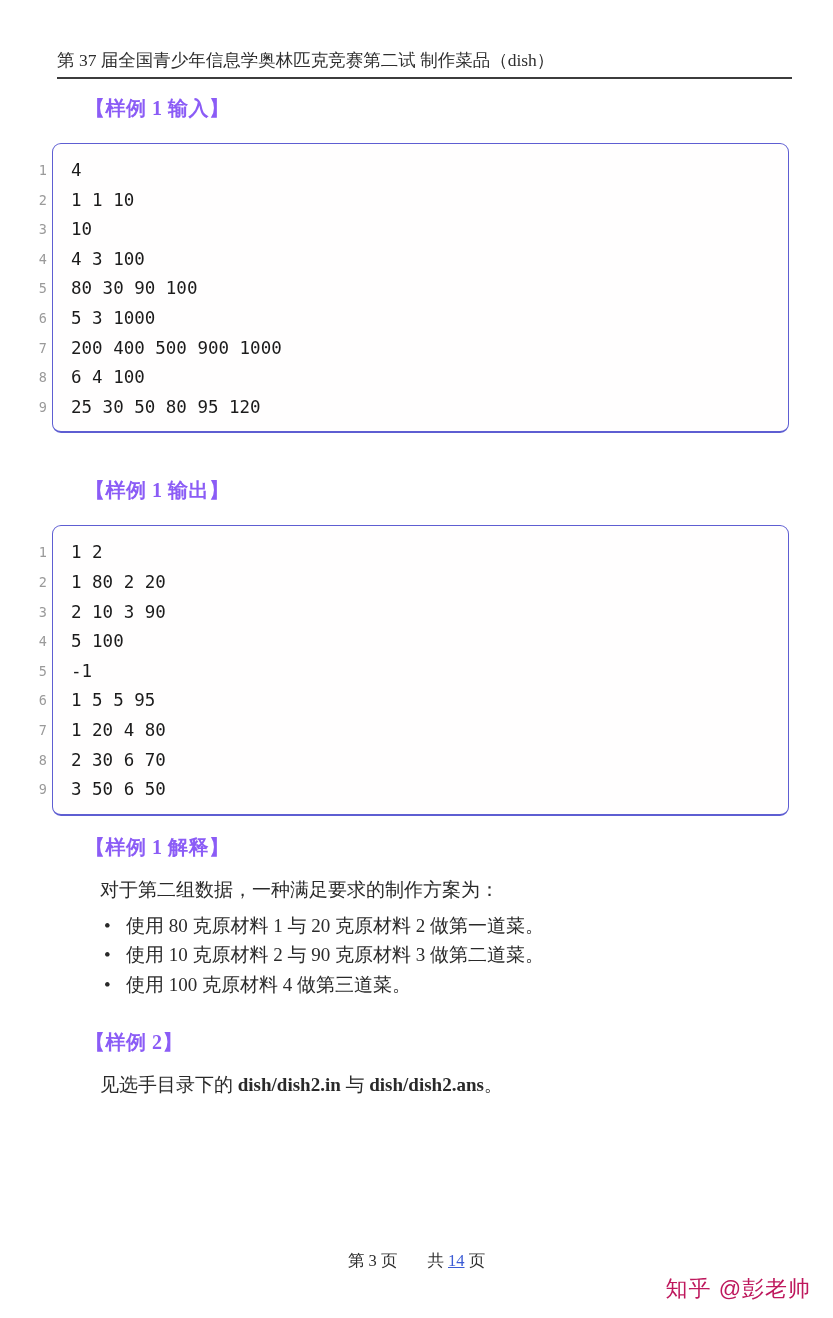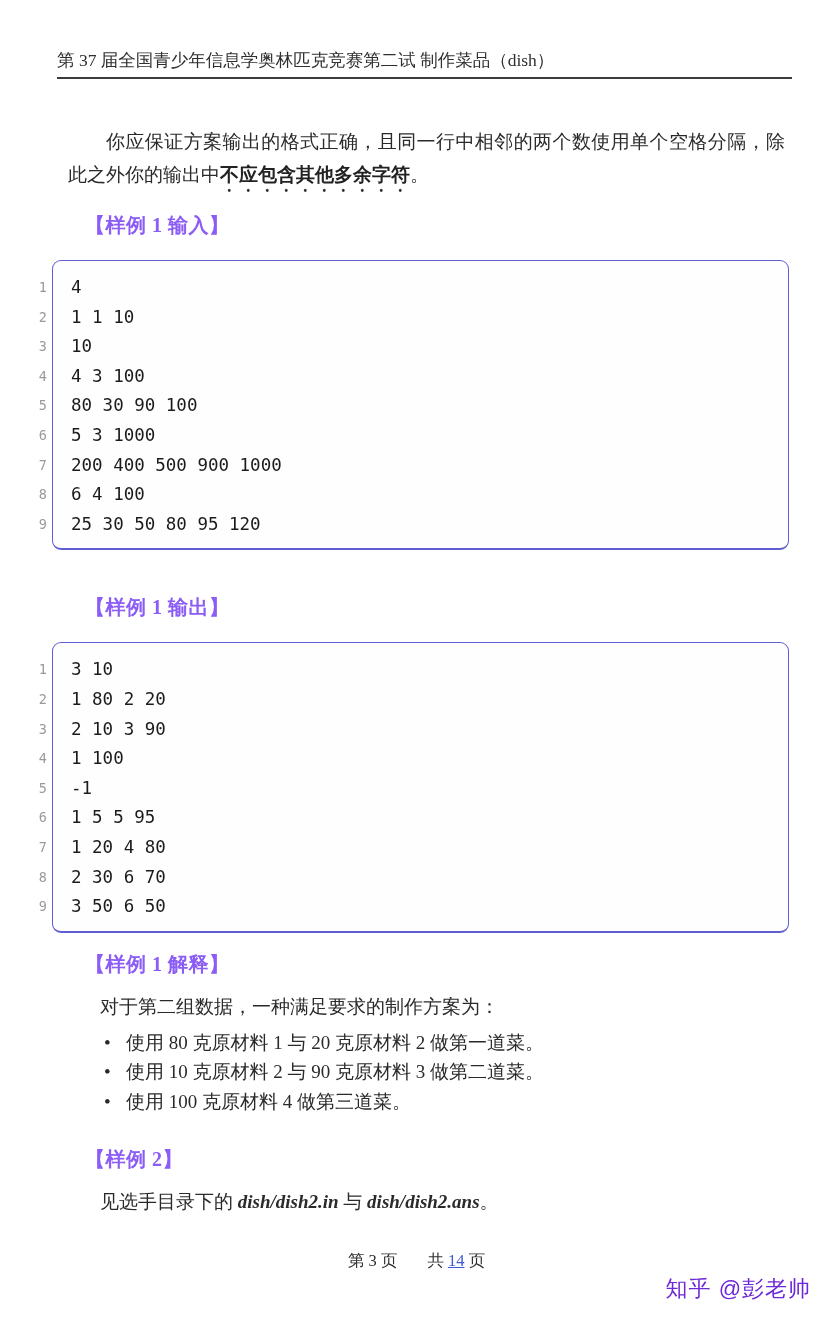--- a/index.html
+++ b/index.html
@@ -110,21 +110,20 @@
     left: 0;
     font-size: 19px;
   }
   
   .sample2-para {
     font-size: 19px;
     line-height: 24px;
     margin: 17px 0 0 32px;
   }
   .file-path {
-    font-style: italic;
     font-weight: 700;
     font-family: "Liberation Serif", serif;
   }
   
   .page-footer {
     position: absolute;
     left: 0;
     right: 0;
     bottom: 46px;
     text-align: center;
@@ -132,58 +131,57 @@
     color: #2f2f2f;
   }
   .footer-gap { display: inline-block; width: 30px; }
   .link-blue { color: #3b5bd5; text-decoration: underline; }
   .watermark {
     position: absolute;
     right: 22px;
     bottom: 14px;
     font-family: "Liberation Sans", sans-serif;
     font-size: 22px;
-    color: #6d28d9;
+    color: #be185d;
     letter-spacing: 1px;
   }
 </style>
 </head>
 <body>
 
 <div class="content">
 
   <div class="page-header">
     <span>第 37 届全国青少年信息学奥林匹克竞赛</span>
     <span>第二试 制作菜品（dish）</span>
   </div>
   <div class="header-rule"></div>
 
-  <p class="para"><span>你应保证方案输出的格式正确，且同一行中相邻的两个数使用单个空格分隔，除此之外你的输出中</span><span class="em-dots">不应包含其他多余字符</span><span>。</span></p>
 
   <div class="section-title mt-h1">【样例 1 输入】</div>
 
   <div class="codebox">
     <div class="codeline"><span class="lineno">1</span><span class="codetext">4</span></div>
     <div class="codeline"><span class="lineno">2</span><span class="codetext">1 1 10</span></div>
     <div class="codeline"><span class="lineno">3</span><span class="codetext">10</span></div>
     <div class="codeline"><span class="lineno">4</span><span class="codetext">4 3 100</span></div>
     <div class="codeline"><span class="lineno">5</span><span class="codetext">80 30 90 100</span></div>
     <div class="codeline"><span class="lineno">6</span><span class="codetext">5 3 1000</span></div>
     <div class="codeline"><span class="lineno">7</span><span class="codetext">200 400 500 900 1000</span></div>
     <div class="codeline"><span class="lineno">8</span><span class="codetext">6 4 100</span></div>
     <div class="codeline"><span class="lineno">9</span><span class="codetext">25 30 50 80 95 120</span></div>
   </div>
 
   <div class="section-title mt-h2">【样例 1 输出】</div>
 
   <div class="codebox">
-    <div class="codeline"><span class="lineno">1</span><span class="codetext">3 10</span></div>
+    <div class="codeline"><span class="lineno">1</span><span class="codetext">1 2</span></div>
     <div class="codeline"><span class="lineno">2</span><span class="codetext">1 80 2 20</span></div>
     <div class="codeline"><span class="lineno">3</span><span class="codetext">2 10 3 90</span></div>
-    <div class="codeline"><span class="lineno">4</span><span class="codetext">1 100</span></div>
+    <div class="codeline"><span class="lineno">4</span><span class="codetext">5 100</span></div>
     <div class="codeline"><span class="lineno">5</span><span class="codetext">-1</span></div>
     <div class="codeline"><span class="lineno">6</span><span class="codetext">1 5 5 95</span></div>
     <div class="codeline"><span class="lineno">7</span><span class="codetext">1 20 4 80</span></div>
     <div class="codeline"><span class="lineno">8</span><span class="codetext">2 30 6 70</span></div>
     <div class="codeline"><span class="lineno">9</span><span class="codetext">3 50 6 50</span></div>
   </div>
 
   <div class="section-title mt-h3">【样例 1 解释】</div>
 
   <p class="expl-intro">对于第二组数据，一种满足要求的制作方案为：</p>

